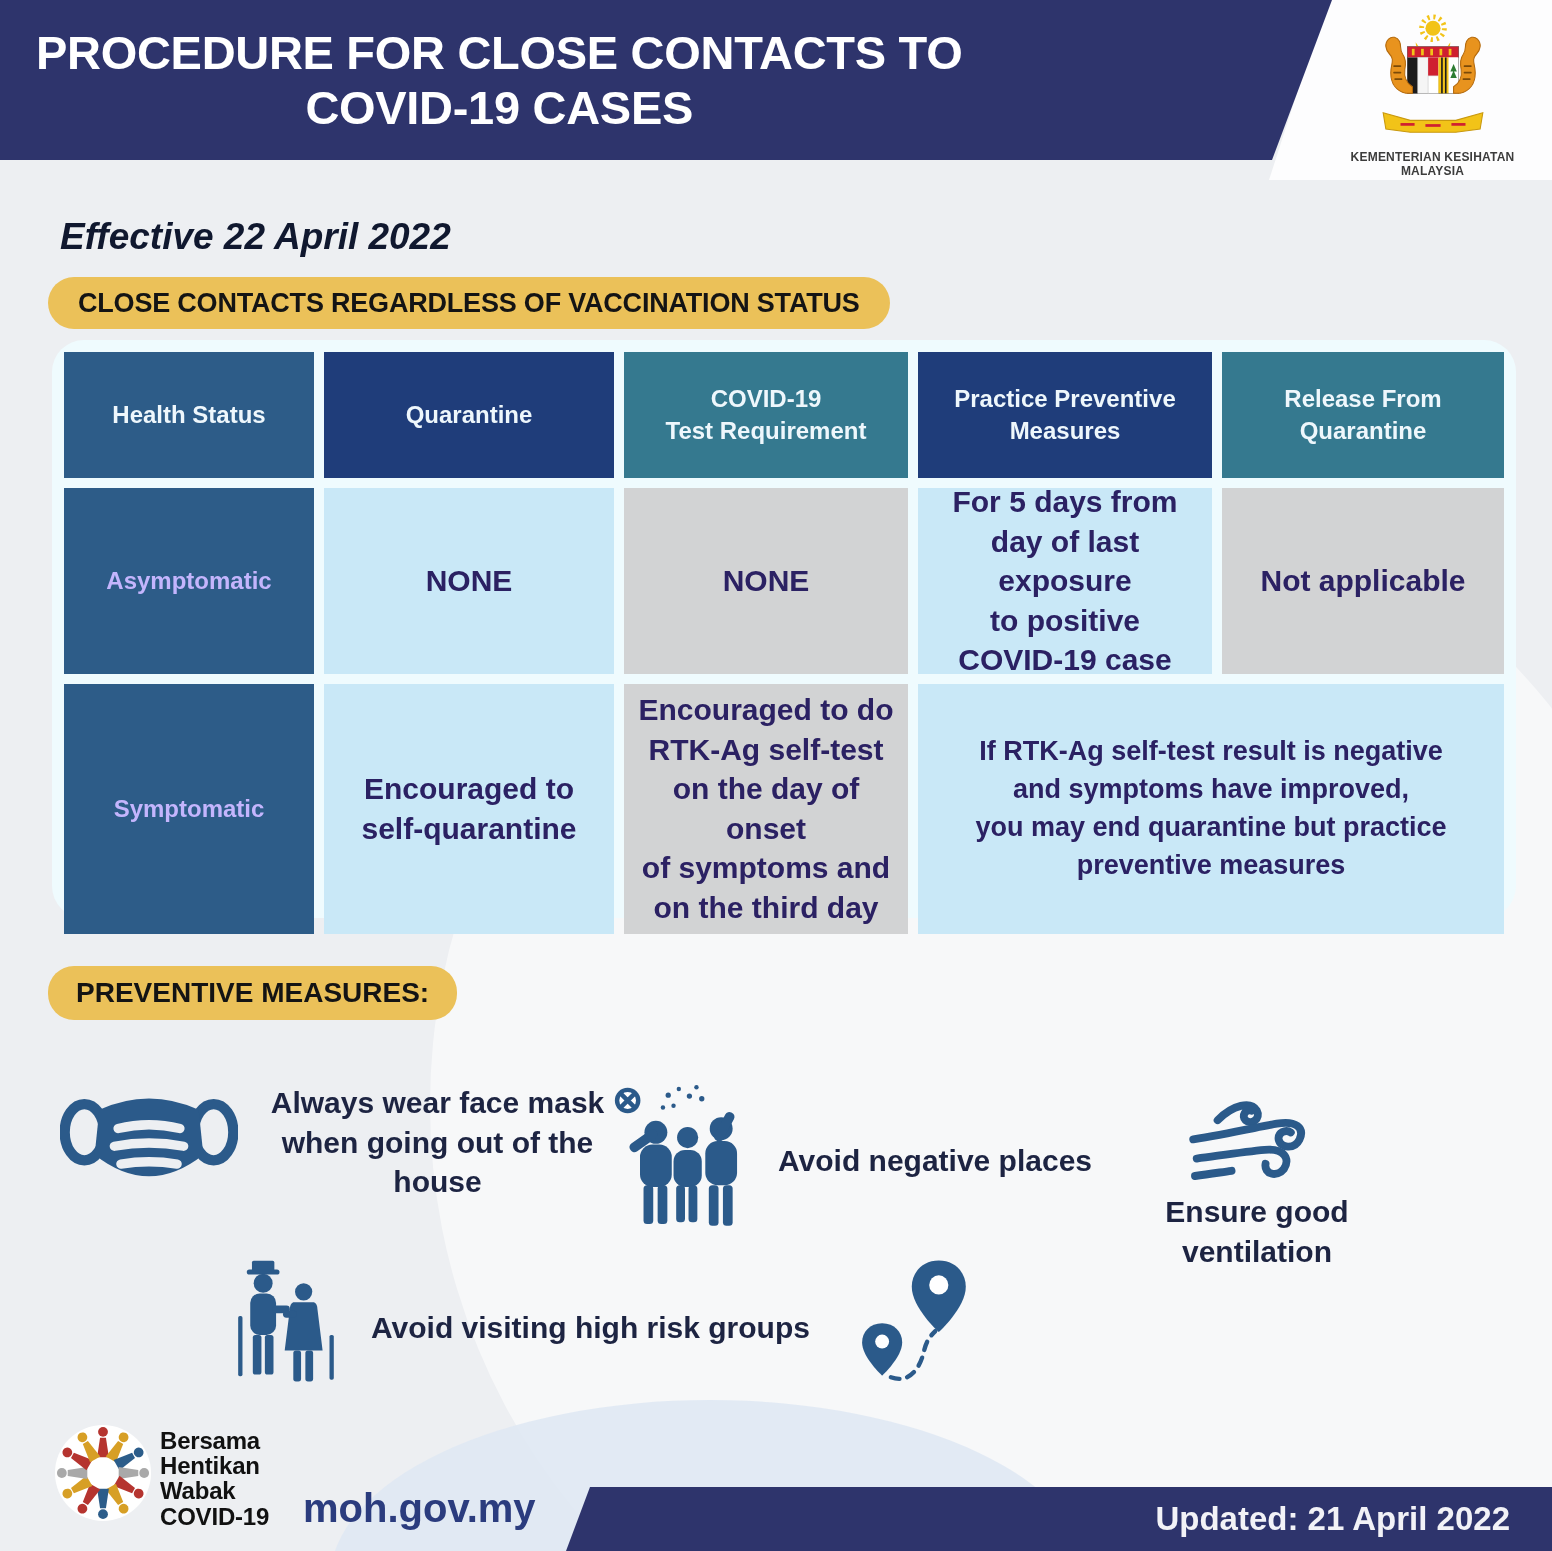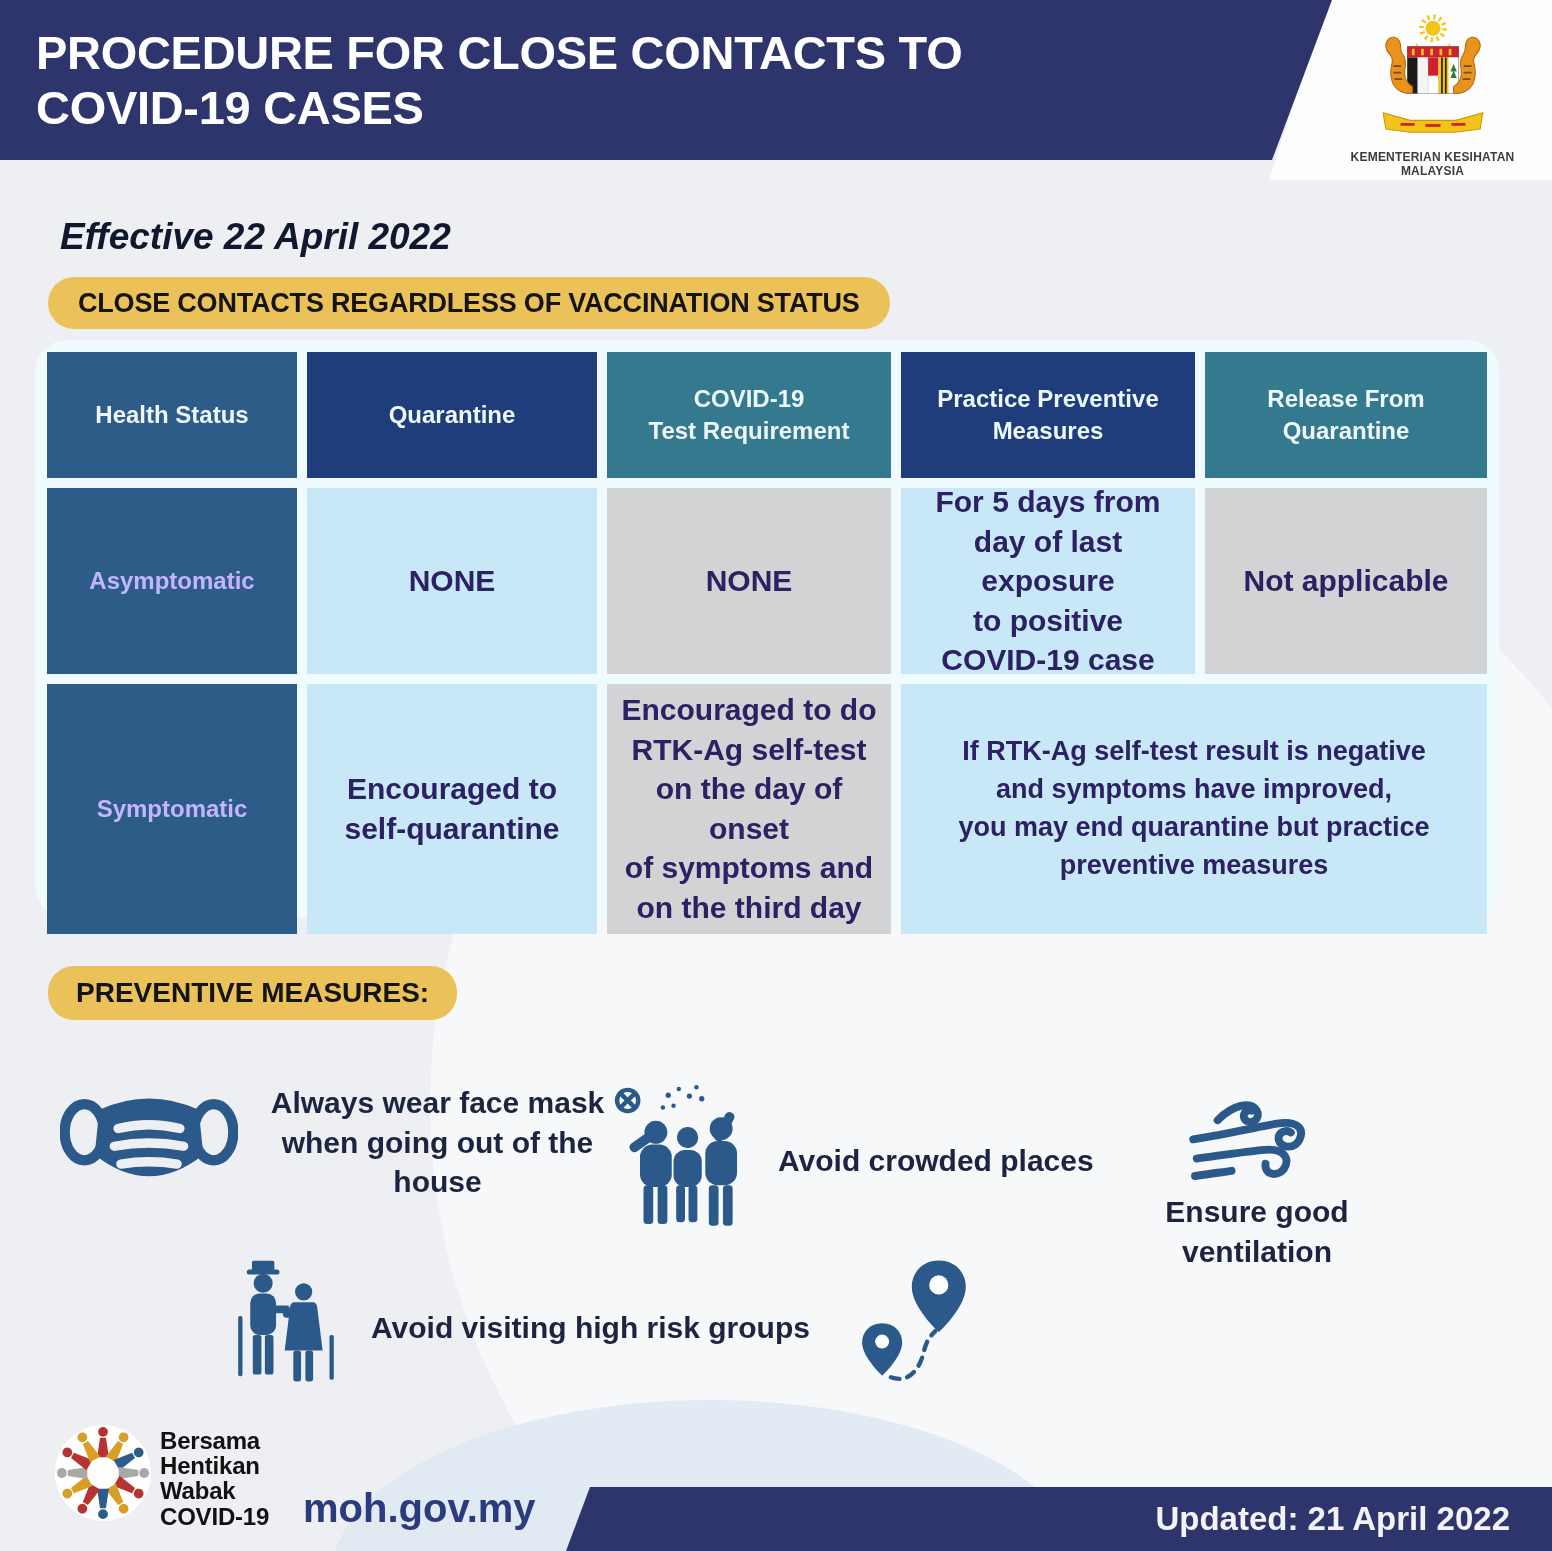--- a/index.html
+++ b/index.html
@@ -7,33 +7,33 @@
   .page{position:relative;width:1552px;height:1551px;background:#edeff2;overflow:hidden;}
   .pre{white-space:pre-line;}
 
   
   .decor-white{position:absolute;left:430px;top:470px;width:1260px;height:1270px;border-radius:50%;background:rgba(255,255,255,.55);}
   .decor-blue{position:absolute;left:330px;top:1400px;width:760px;height:360px;border-radius:50%;background:#dee7f3;opacity:.85;}
   .logo-wedge{position:absolute;left:1255px;top:0;width:297px;height:180px;background:#fdfdfe;clip-path:polygon(72px 0,100% 0,100% 100%,14px 100%);}
 
   
   .banner{position:absolute;left:0;top:0;width:1552px;height:160px;background:#2e346c;clip-path:polygon(0 0,1332px 0,1272px 100%,0 100%);}
-  .page-title{position:absolute;left:36px;top:26px;color:#ffffff;font-size:47px;font-weight:bold;line-height:1.17;letter-spacing:-.3px;}
+  .page-title{position:absolute;left:36px;top:26px;color:#ffffff;font-size:47px;font-weight:bold;line-height:1.17;letter-spacing:-.3px;text-align:center;}
 
   .logo-block{position:absolute;left:1325px;top:12px;width:215px;text-align:center;}
   .ministry{margin-top:4px;font-size:12px;font-weight:bold;color:#3c3c3c;letter-spacing:.2px;}
 
   .effective{position:absolute;left:60px;top:216px;font-size:37px;font-weight:bold;font-style:italic;color:#10182f;}
 
   .pill{position:absolute;background:#ebc159;border-radius:26px;color:#141414;font-weight:bold;display:flex;align-items:center;}
   .pill.section{left:48px;top:277px;height:52px;padding:0 30px;font-size:27px;letter-spacing:-.2px;}
   .pill.prevent{left:48px;top:966px;height:54px;padding:0 28px;font-size:28px;}
 
   
-  .table-wrap{position:absolute;left:35px;top:340px;width:1464px;height:578px;background:#effbfe;border-radius:32px;padding:12px;box-sizing:border-box;display:grid;grid-template-columns:250px 290px 284px 294px 1fr;grid-template-rows:126px 186px 1fr;gap:10px;}
+  .table-wrap{position:absolute;left:52px;top:340px;width:1464px;height:578px;background:#effbfe;border-radius:32px;padding:12px;box-sizing:border-box;display:grid;grid-template-columns:250px 290px 284px 294px 1fr;grid-template-rows:126px 186px 1fr;gap:10px;}
   .cell{display:flex;align-items:center;justify-content:center;text-align:center;font-weight:bold;padding:6px 10px;box-sizing:border-box;}
   .hdr{color:#eef7fc;font-size:24px;line-height:1.35;}
   .c-steel{background:#2d5c88;}
   .c-navy{background:#1f3d7a;}
   .c-teal{background:#35798f;}
   .c-light{background:#c9e8f7;}
   .c-gray{background:#d2d3d4;}
   .rowlabel{color:#c4b5fd;font-size:24px;}
   .data{color:#2b2163;font-size:30px;line-height:1.32;}
   .merged{grid-column:4/6;font-size:27px;line-height:1.4;}
@@ -191,21 +191,21 @@
         <rect x="75" y="118" width="10" height="42" rx="4"></rect>
           <rect x="89" y="118" width="10" height="42" rx="4"></rect>
 
         <circle cx="126" cy="54" r="13"></circle>
         <rect x="108" y="68" width="36" height="50" rx="14"></rect>
         <rect x="124" y="34" width="11" height="36" rx="5" transform="rotate(28 130 52)"></rect>
         <rect x="112" y="118" width="11" height="46" rx="4"></rect>
           <rect x="128" y="118" width="11" height="46" rx="4"></rect>
       </g>
     </svg>
-    <div class="m-label" style="margin-left:18px;">Avoid crowded places</div>
+    <div class="m-label" style="margin-left:18px;">Avoid negative places</div>
   </div>
 
   <div class="measure m3">
     <svg width="122" height="100" viewBox="0 0 140 110">
       <g stroke="#2b5a8a" stroke-width="9" fill="none" stroke-linecap="round">
         <path d="M34,30 C52,12 72,8 79,19 C84,28 73,36 66,30 C61,25 66,17 73,19"></path>
         <path d="M6,52 C44,46 80,38 102,34 C124,30 134,39 128,52 C122,64 106,62 104,52 C103,44 112,40 118,44"></path>
         <path d="M10,74 C40,70 66,66 88,64 C110,62 118,74 110,86 C102,96 87,92 89,80"></path>
         <path d="M8,94 C24,92 36,90 50,88"></path>
       </g>

